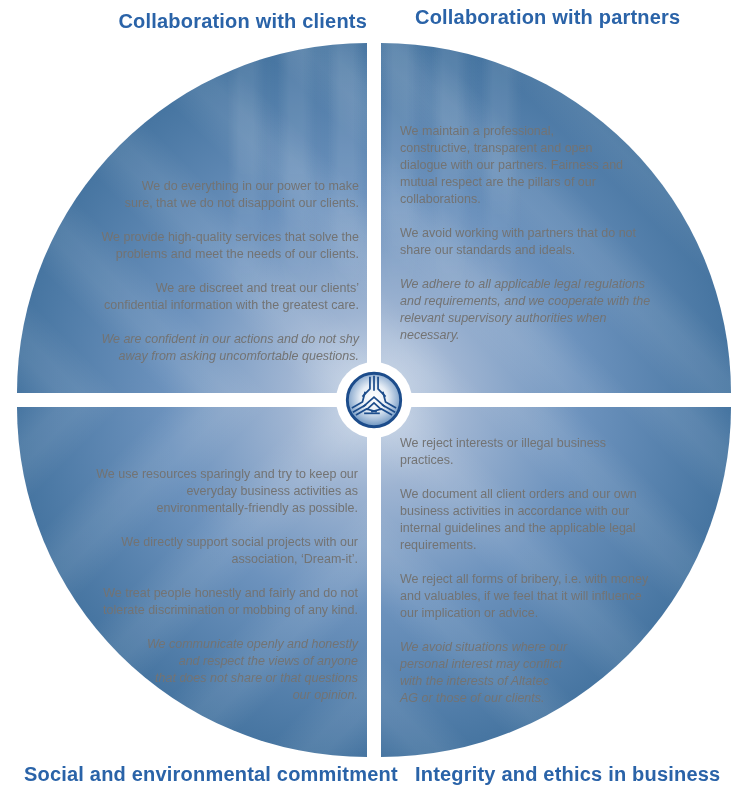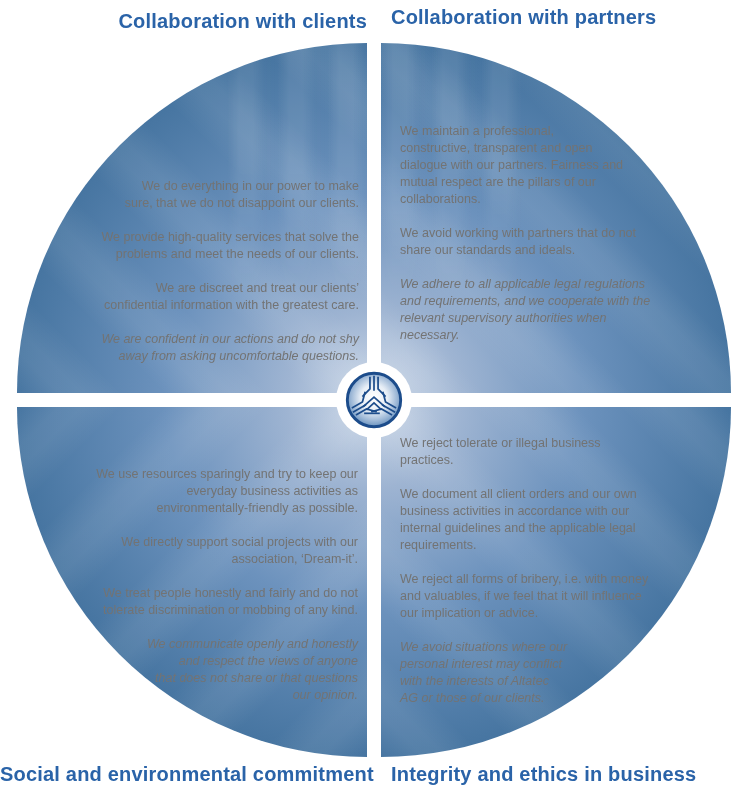--- a/index.html
+++ b/index.html
@@ -5,21 +5,21 @@
   * { margin:0; padding:0; box-sizing:border-box; }
   html,body { background:#ffffff; }
   .stage {
     position:relative; width:742px; height:800px; background:#ffffff;
     font-family:"Liberation Sans", sans-serif; overflow:hidden;
   }
 
   
   .hd {
     position:absolute; font-weight:bold; font-size:20px; letter-spacing:0.2px;
-    color:#2a63a8; white-space:nowrap;
+    color:#2a63a8; white-space:nowrap;padding-left:24px;
   }
   .hd-tl { top:10px;  left:0;  width:367px; text-align:right; }
   .hd-tr { top:6px;  left:391px; }
   .hd-bl { top:763px; left:0;  width:341px; text-align:right; }
   .hd-br { top:763px; left:391px; }
 
   
   .q { position:absolute; width:350px; height:350px; overflow:hidden; }
   .q-tl {
     left:17px; top:43px; border-radius:350px 0 0 0;
@@ -134,21 +134,21 @@
 association, ‘Dream-it’.</p>
     <p>We treat people honestly and fairly and do not
 tolerate discrimination or mobbing of any kind.</p>
     <p>We communicate openly and honestly
 and respect the views of anyone
 that does not share or that questions
 our opinion.</p>
   </div>
 
   <div class="vals v-br">
-    <p>We reject tolerate or illegal business
+    <p>We reject interests or illegal business
 practices.</p>
     <p>We document all client orders and our own
 business activities in accordance with our
 internal guidelines and the applicable legal
 requirements.</p>
     <p>We reject all forms of bribery, i.e. with money
 and valuables, if we feel that it will influence
 our implication or advice.</p>
     <p>We avoid situations where our
 personal interest may conflict

